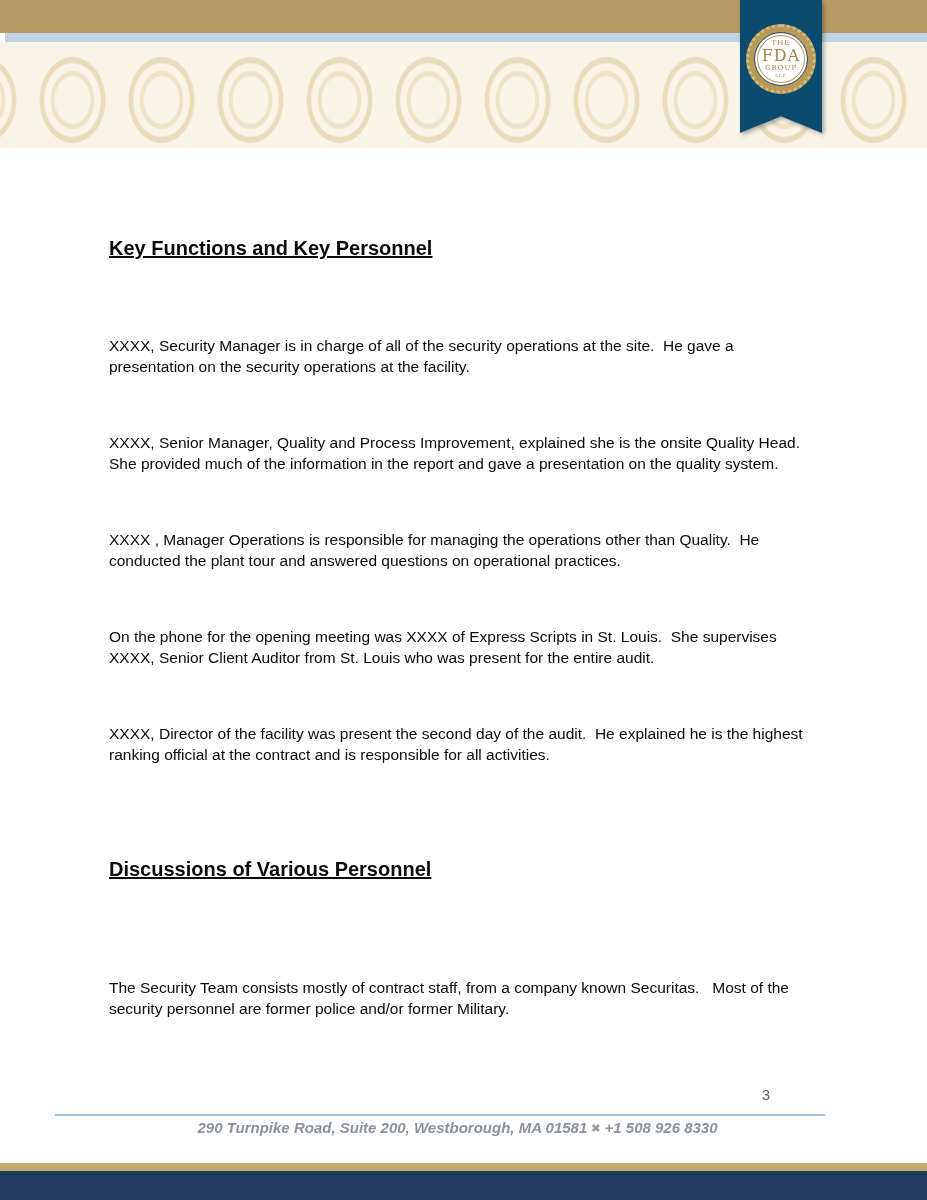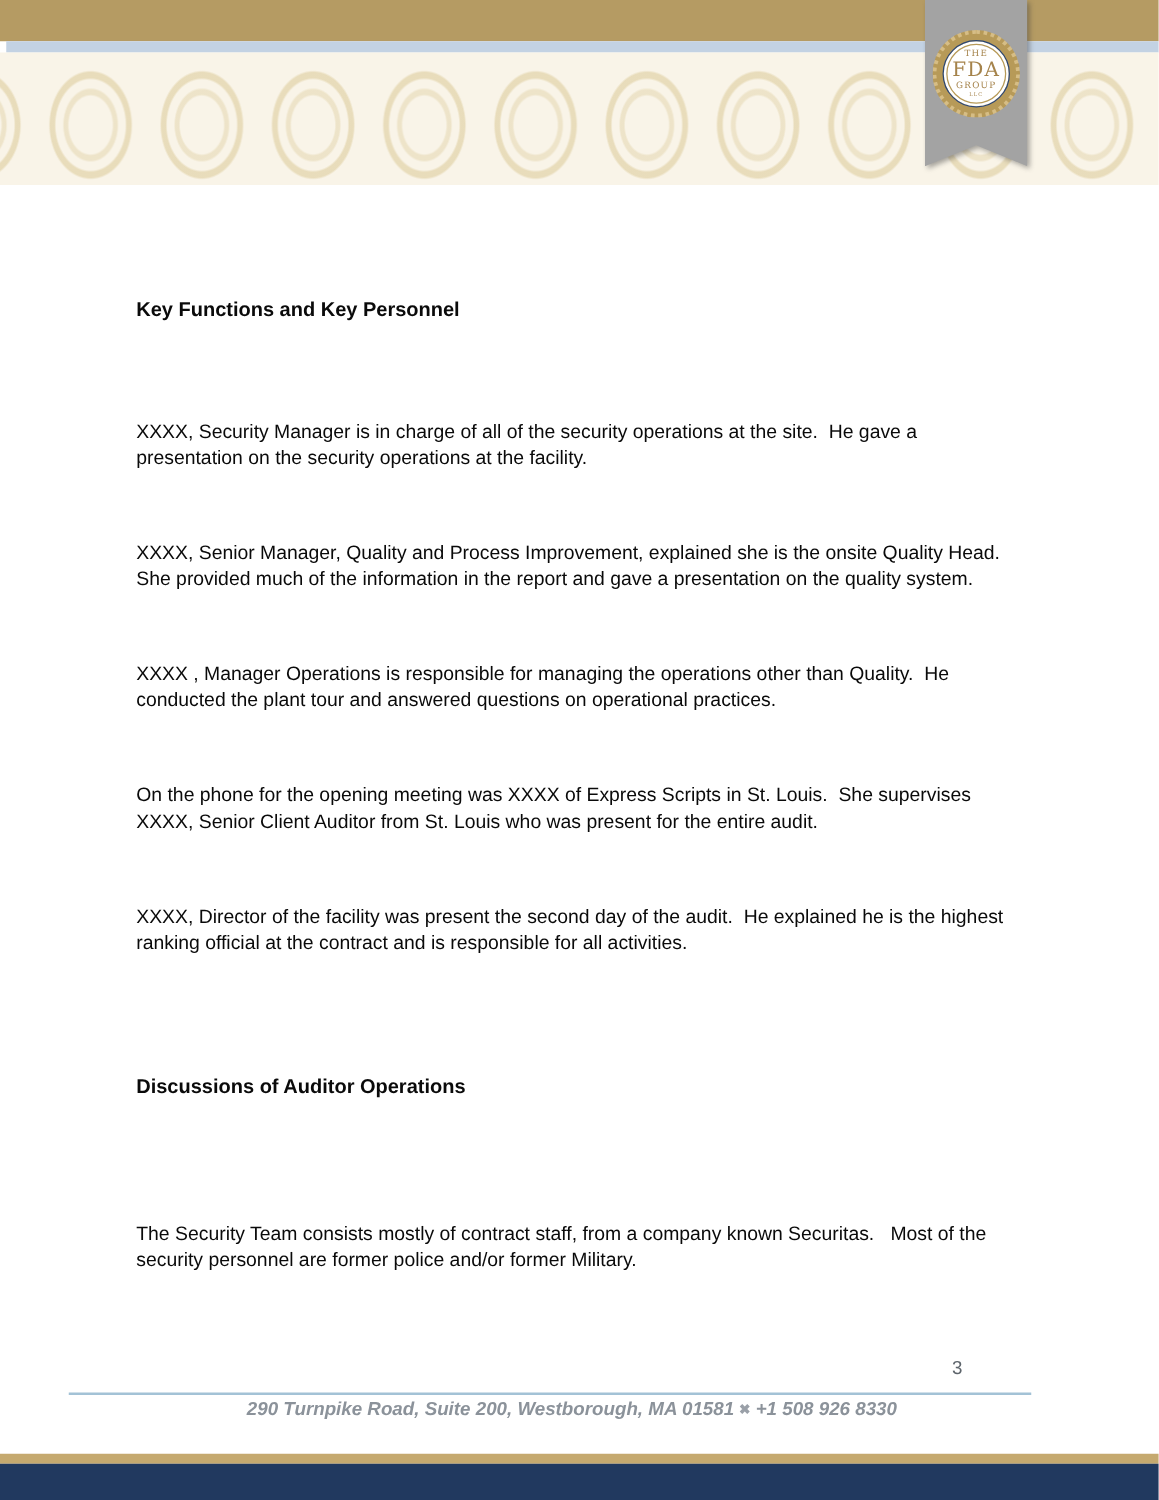--- a/index.html
+++ b/index.html
@@ -35,21 +35,21 @@
     background-repeat: repeat, repeat;
   }
 
   .ribbon-wrap {
     position: absolute; top: 0; left: 740px;
     filter: drop-shadow(2px 2px 2px rgba(60,60,60,.45));
     z-index: 5;
   }
   .ribbon {
     width: 82px; height: 140px;
-    background: #a3a3a3;
+    background: #0c4a6e;
     clip-path: polygon(0 0, 100% 0, 100% 95%, 50% 83%, 0 95%);
     position: relative;
   }
   .seal {
     position: absolute; top: 24px; left: 6px;
     width: 70px; height: 70px;
     border-radius: 50%;
     background: #b79a58;
     border: 3px dotted #d6bd85;
     box-sizing: border-box;
@@ -76,22 +76,23 @@
   .doc {
     position: absolute; top: 148px; left: 0;
     width: 927px;
     padding: 48px 109px 0 109px;
     box-sizing: border-box;
     font-size: 15.5px;
     line-height: 21px;
     white-space: pre-wrap;
   }
   .doc h2 {
-    font-size: 16px;
+    font-size: 20px;
     font-weight: bold;
+    text-decoration: underline;
     margin: 0 0 13px 0;
     line-height: 21px;
   }
   .doc h2.spaced-more { margin-top: 18px; }
   .doc p { margin: 0 0 13px 0; }
   .lead-bold { font-weight: bold; }
 
   
   .page-number {
     position: absolute; top: 1086px; left: 700px;
@@ -153,21 +154,21 @@
 
 <div class="doc">
   <h2>Key Functions and Key Personnel</h2>
 
   <p>XXXX, Security Manager is in charge of all of the security operations at the site.  He gave a presentation on the security operations at the facility.</p>
   <p>XXXX, Senior Manager, Quality and Process Improvement, explained she is the onsite Quality Head. She provided much of the information in the report and gave a presentation on the quality system.</p>
   <p>XXXX , Manager Operations is responsible for managing the operations other than Quality.  He conducted the plant tour and answered questions on operational practices.</p>
   <p>On the phone for the opening meeting was XXXX of Express Scripts in St. Louis.  She supervises XXXX, Senior Client Auditor from St. Louis who was present for the entire audit.</p>
   <p>XXXX, Director of the facility was present the second day of the audit.  He explained he is the highest ranking official at the contract and is responsible for all activities.</p>
 
-  <h2 class="spaced-more">Discussions of Auditor Operations</h2>
+  <h2 class="spaced-more">Discussions of Various Personnel</h2>
 
 
   <p>The Security Team consists mostly of contract staff, from a company known Securitas.   Most of the security personnel are former police and/or former Military.</p>
   
   
 
   
 
   
 

